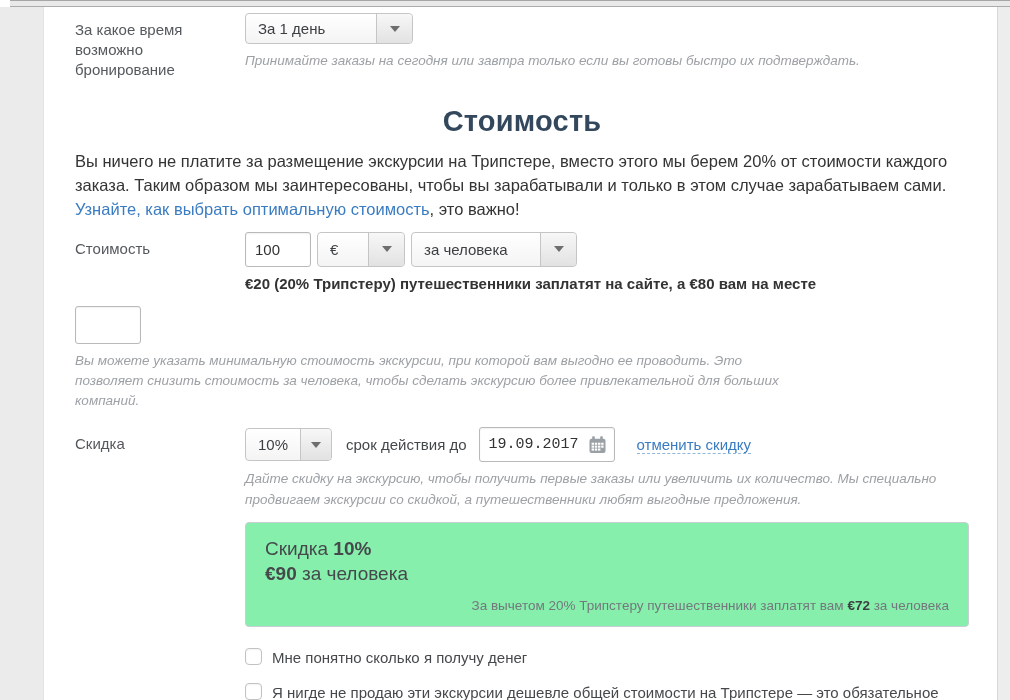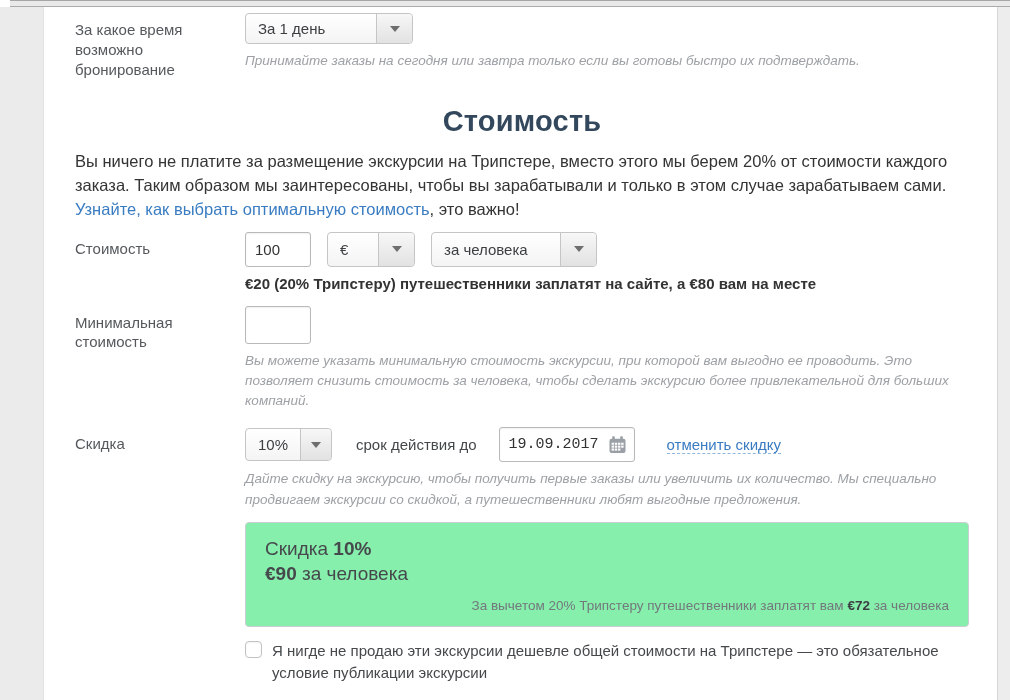--- a/index.html
+++ b/index.html
@@ -46,21 +46,21 @@
   
   h1.section-title { text-align:center; color:#33485c; font-size:29px;
     font-weight:bold; margin:26px 0 12px; letter-spacing:.2px; }
   .intro { font-size:16.5px; line-height:1.44; color:#343434; margin-bottom:10px; }
   a.link { color:#3a7cc2; text-decoration:none; cursor:pointer; }
   a.link-dashed { color:#3a7cc2; text-decoration:none;
     border-bottom:1px dashed #8fb6dd; cursor:pointer; }
 
   .price-note { font-weight:bold; font-size:15px; color:#333; margin-top:8px; }
 
-  .inline-controls { display:flex; align-items:center; gap:16px; }
+  .inline-controls { display:flex; align-items:center; gap:6px; }
   .mid-label { font-size:15px; color:#44484b; margin:0 6px 0 8px; white-space:nowrap; }
 
   .date-wrap { position:relative; display:inline-flex; align-items:center; }
   .date-wrap .text-input { width:136px; padding-right:32px;font-family:Liberation Mono, monospace; }
   .date-wrap svg { position:absolute; right:8px; top:50%; transform:translateY(-50%); }
 
   
   .summary-box { background:#86efac; border:1px solid #c9ced2; border-radius:4px;
     padding:14px 19px 13px; margin-top:12px; }
   .summary-line { font-size:19px; color:#46494c; line-height:1.3; }
@@ -123,23 +123,20 @@
           <div class="arrow-box">
             <div class="caret-down"></div>
           </div>
         </div>
       </div>
       <div class="price-note">€20 (20% Трипстеру) путешественники заплатят на сайте, а €80 вам на месте</div>
     </div>
   </div>
 
   <div class="form-row mt14">
-    <div class="form-label">
-      <span>Минимальная стоимость</span>
-    </div>
     <div class="form-control">
       <input class="text-input" style="width: 66px; height: 38px;" value="">
       <div class="help-text" style="max-width:725px;">Вы можете указать минимальную стоимость экскурсии, при которой вам выгодно ее проводить. Это позволяет снизить стоимость за человека, чтобы сделать экскурсию более привлекательной для больших компаний.</div>
     </div>
   </div>
 
   <div class="form-row mt16">
     <div class="form-label">
       <span>Скидка</span>
     </div>
@@ -176,20 +173,24 @@
         <a class="link-dashed" style="margin-left:16px;font-size:15px;">отменить скидку</a>
       </div>
       <div class="help-text" style="max-width:735px;">Дайте скидку на экскурсию, чтобы получить первые заказы или увеличить их количество. Мы специально продвигаем экскурсии со скидкой, а путешественники любят выгодные предложения.</div>
 
       <div class="summary-box">
         <div class="summary-line"><span>Скидка </span><b>10%</b></div>
         <div class="summary-line"><b>€90</b><span> за человека</span></div>
         <div class="summary-note"><span>За вычетом 20% Трипстеру путешественники заплатят вам </span><b>€72</b><span> за человека</span></div>
       </div>
 
+      <div class="check-row mt20">
+        <div class="checkbox"></div>
+        <div class="check-label">Мне понятно сколько я получу денег</div>
+      </div>
       <div class="check-row mt13">
         <div class="checkbox"></div>
         <div class="check-label" style="max-width:690px;">Я нигде не продаю эти экскурсии дешевле общей стоимости на Трипстере — это обязательное условие публикации экскурсии</div>
       </div>
     </div>
   </div>
 
 </div>
 
 </body></html>

